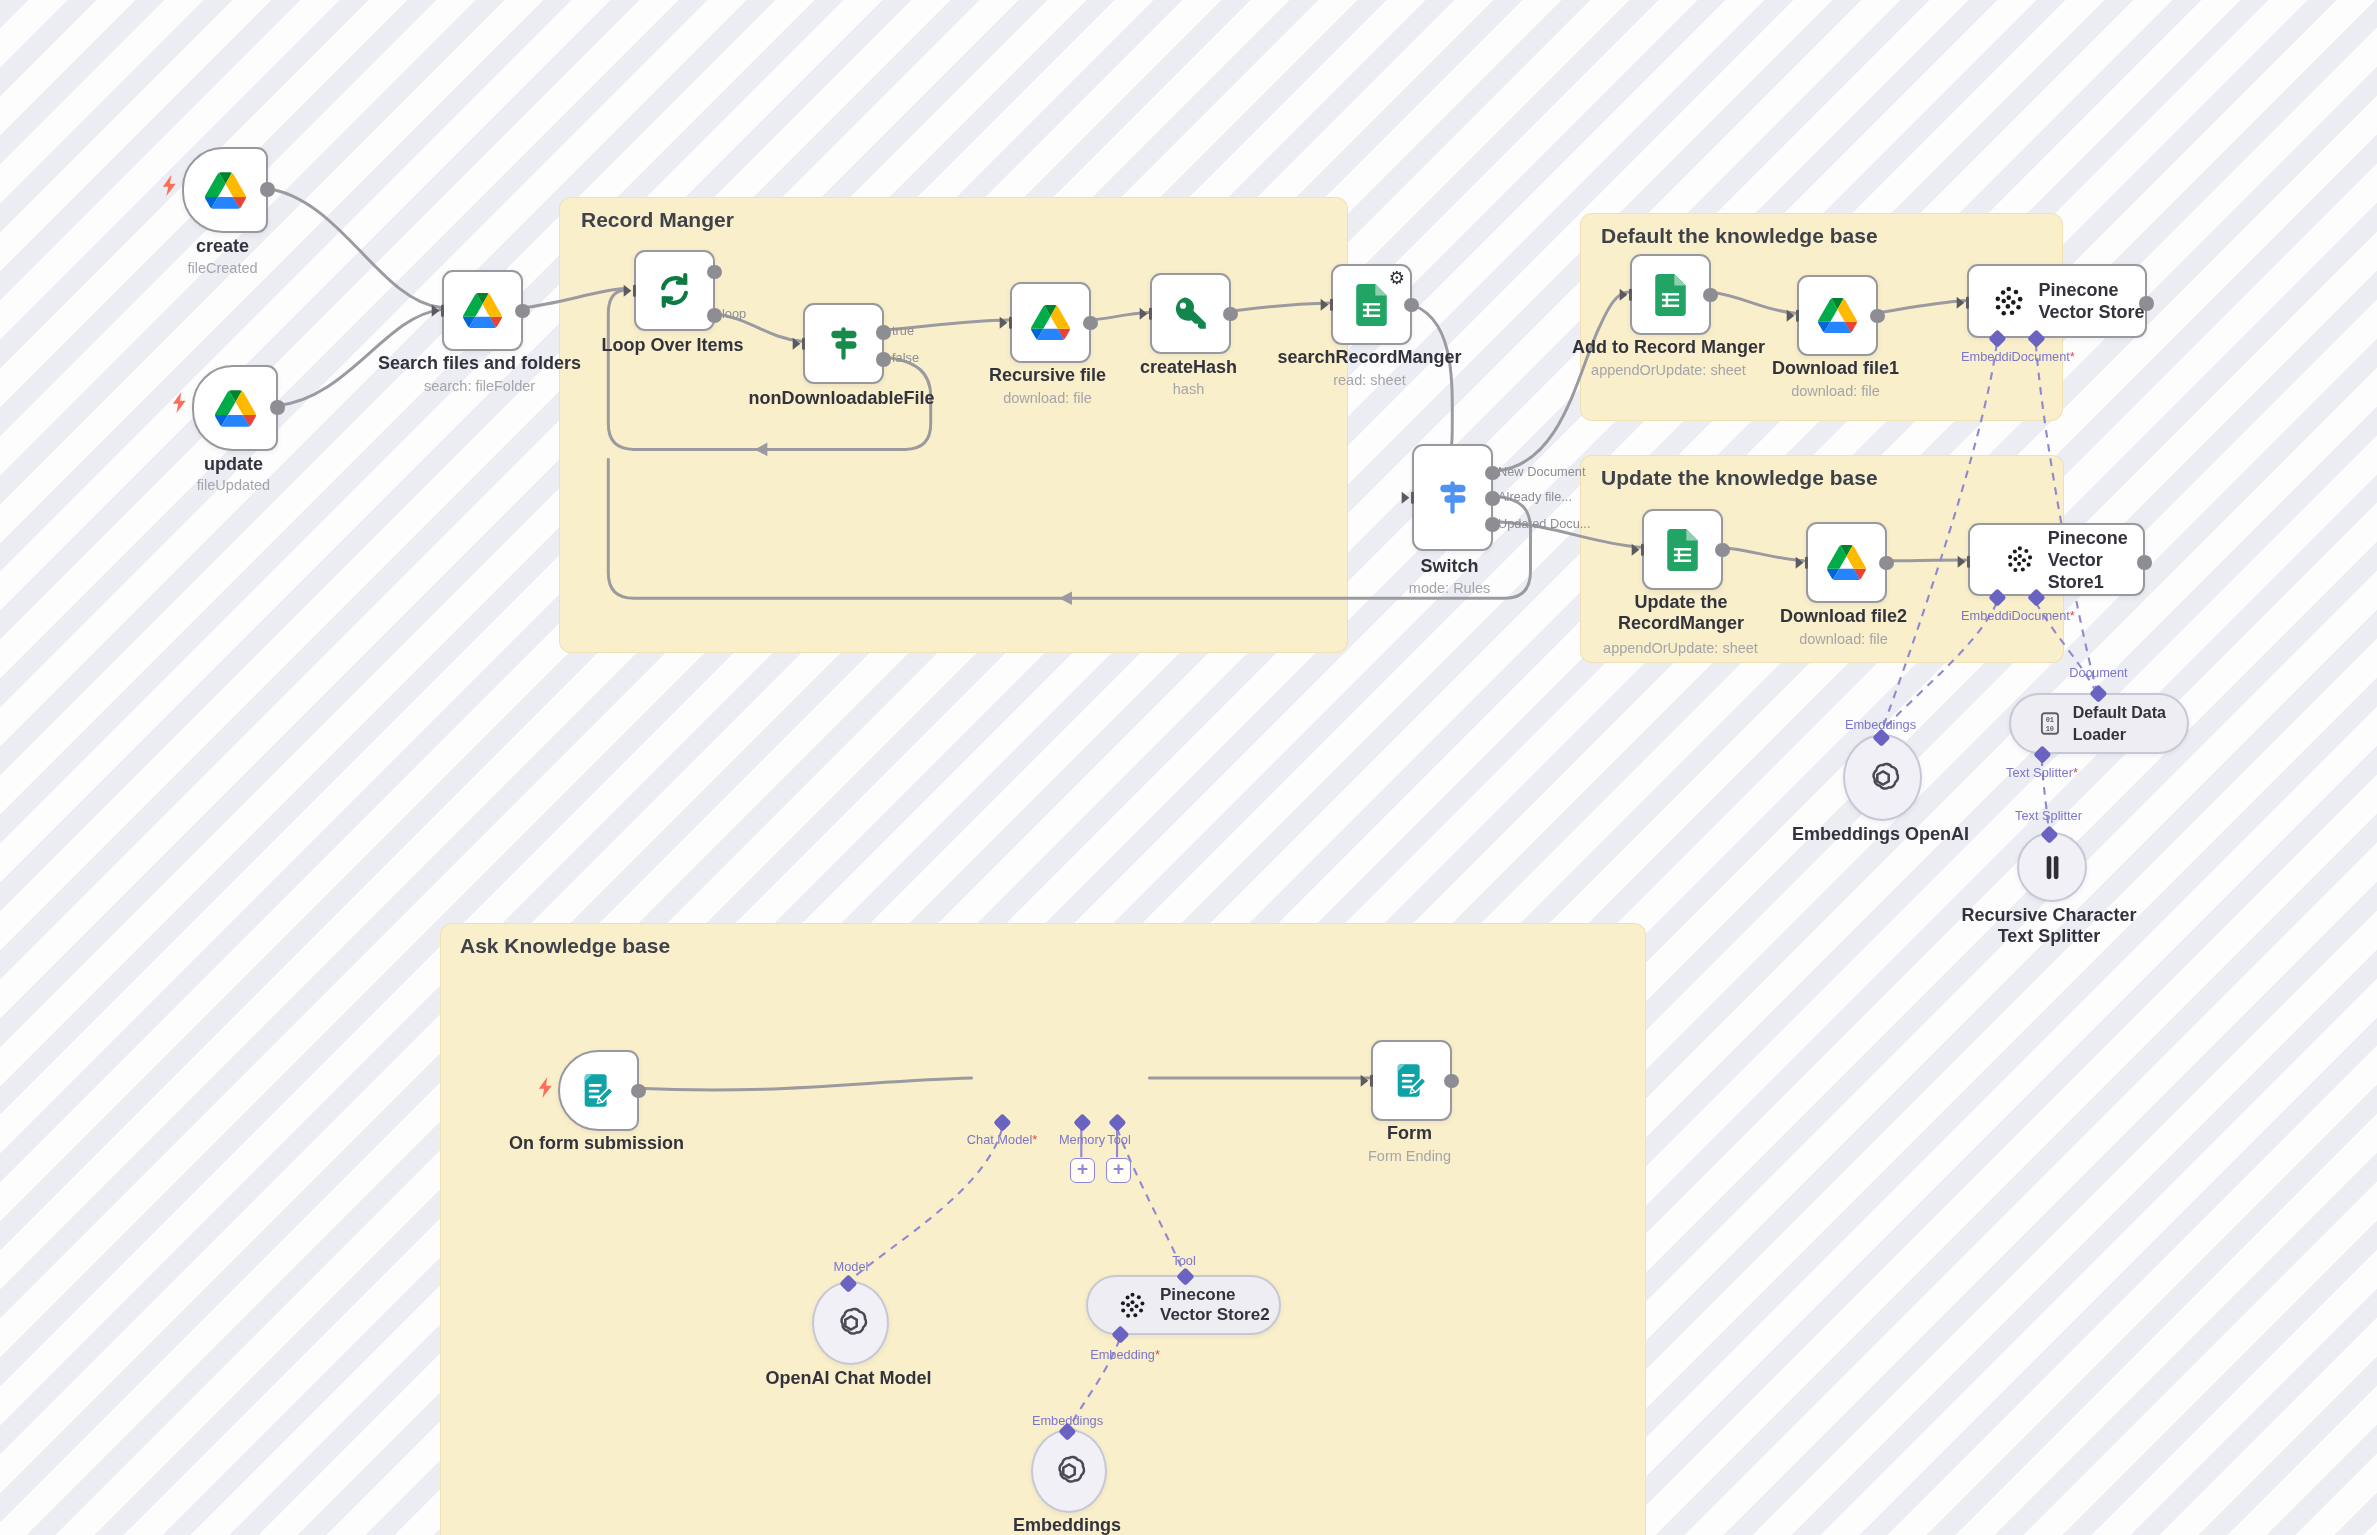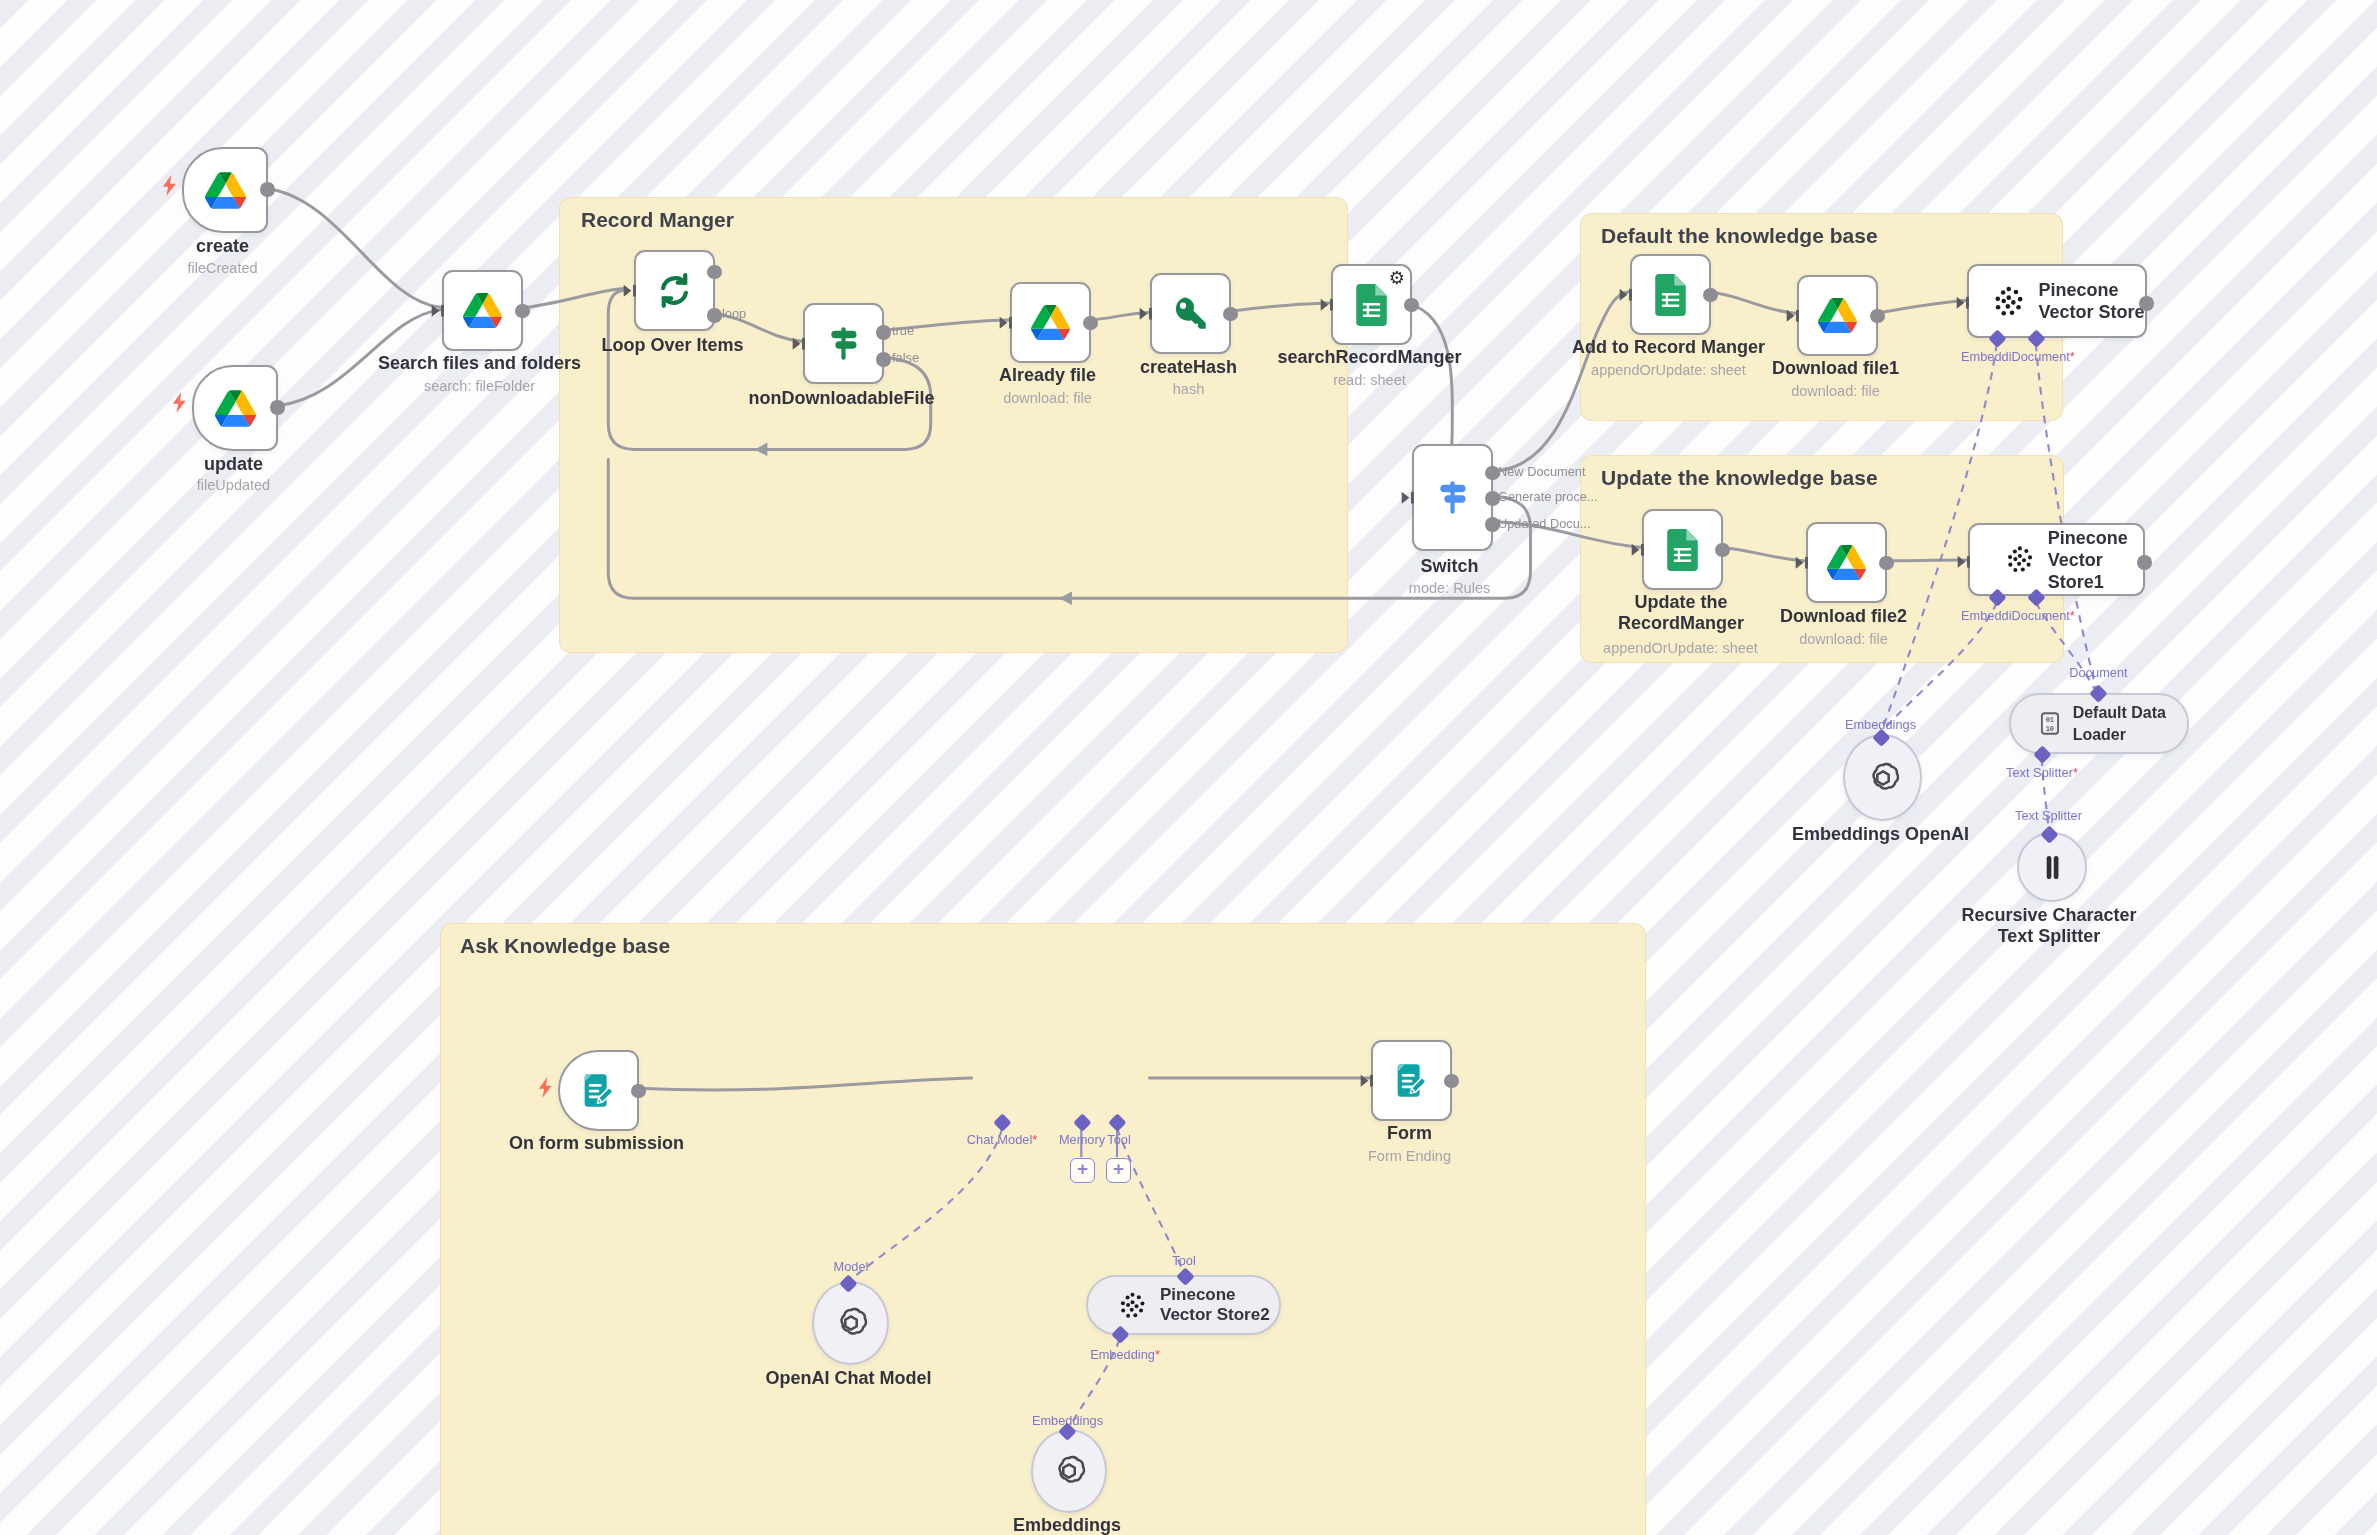--- a/index.html
+++ b/index.html
@@ -254,21 +254,21 @@
 
   <div class="node" style="left:1010px;top:282px;width:77px;height:77px;">
     <svg class="icon" width="39" height="35" viewBox="0 0 87.3 78">
         <use href="#drive"></use>
       </svg>
     <svg class="in-arrow" viewBox="0 0 16 16" style="left:-14.5px;top:31.5px;">
         <use href="#in-arrow-shape"></use>
       </svg>
     <span class="dot" style="right:-8.5px;top:31.5px;"></span>
   </div>
-  <div class="node-label" style="left:937px;top:365px;width:221px;">Already file</div>
+  <div class="node-label" style="left:937px;top:365px;width:221px;">Recursive file</div>
   <div class="node-sub" style="left:937px;top:390px;width:221px;">download: file</div>
 
   <div class="node" style="left:1150px;top:273px;width:77px;height:77px;">
     <svg class="icon" width="39" height="39" viewBox="0 0 24 24" transform="scale(-1,1)">
         <use href="#key"></use>
       </svg>
     <svg class="in-arrow" viewBox="0 0 16 16" style="left:-14.5px;top:31.5px;">
         <use href="#in-arrow-shape"></use>
       </svg>
     <span class="dot" style="right:-8.5px;top:31.5px;"></span>
@@ -296,21 +296,21 @@
     <svg class="in-arrow" viewBox="0 0 16 16" style="left:-14.5px;top:45px;">
         <use href="#in-arrow-shape"></use>
       </svg>
     <span class="dot" style="right:-8.5px;top:19.6px;"></span>
     <span class="dot" style="right:-8.5px;top:45px;"></span>
     <span class="dot" style="right:-8.5px;top:71px;"></span>
   </div>
   <div class="node-label" style="left:1339px;top:556px;width:221px;">Switch</div>
   <div class="node-sub" style="left:1339px;top:580px;width:221px;">mode: Rules</div>
   <div class="port-label" style="left:1498px;top:464px;">New Document</div>
-  <div class="port-label" style="left:1498px;top:489px;">Generate proce...</div>
+  <div class="port-label" style="left:1498px;top:489px;">Already file...</div>
   <div class="port-label" style="left:1498px;top:516px;">Updated Docu...</div>
 
   <div class="node" style="left:1630px;top:254px;width:77px;height:77px;">
     <svg class="icon" width="31" height="42" viewBox="0 0 64 88">
         <use href="#sheets"></use>
       </svg>
     <svg class="in-arrow" viewBox="0 0 16 16" style="left:-14.5px;top:31.5px;">
         <use href="#in-arrow-shape"></use>
       </svg>
     <span class="dot" style="right:-8.5px;top:31.5px;"></span>

